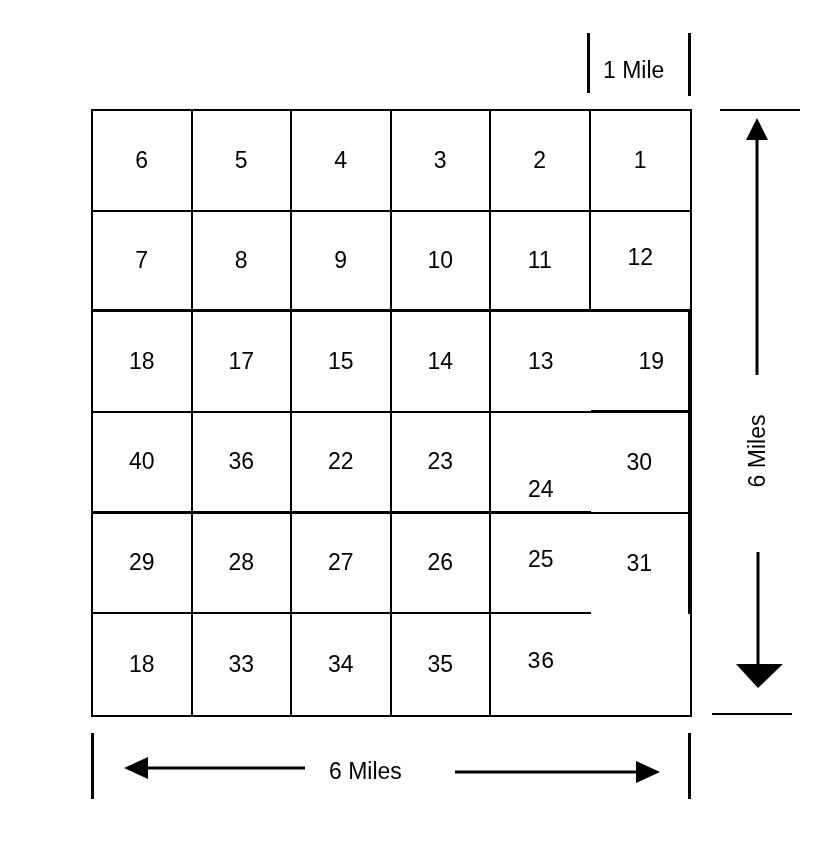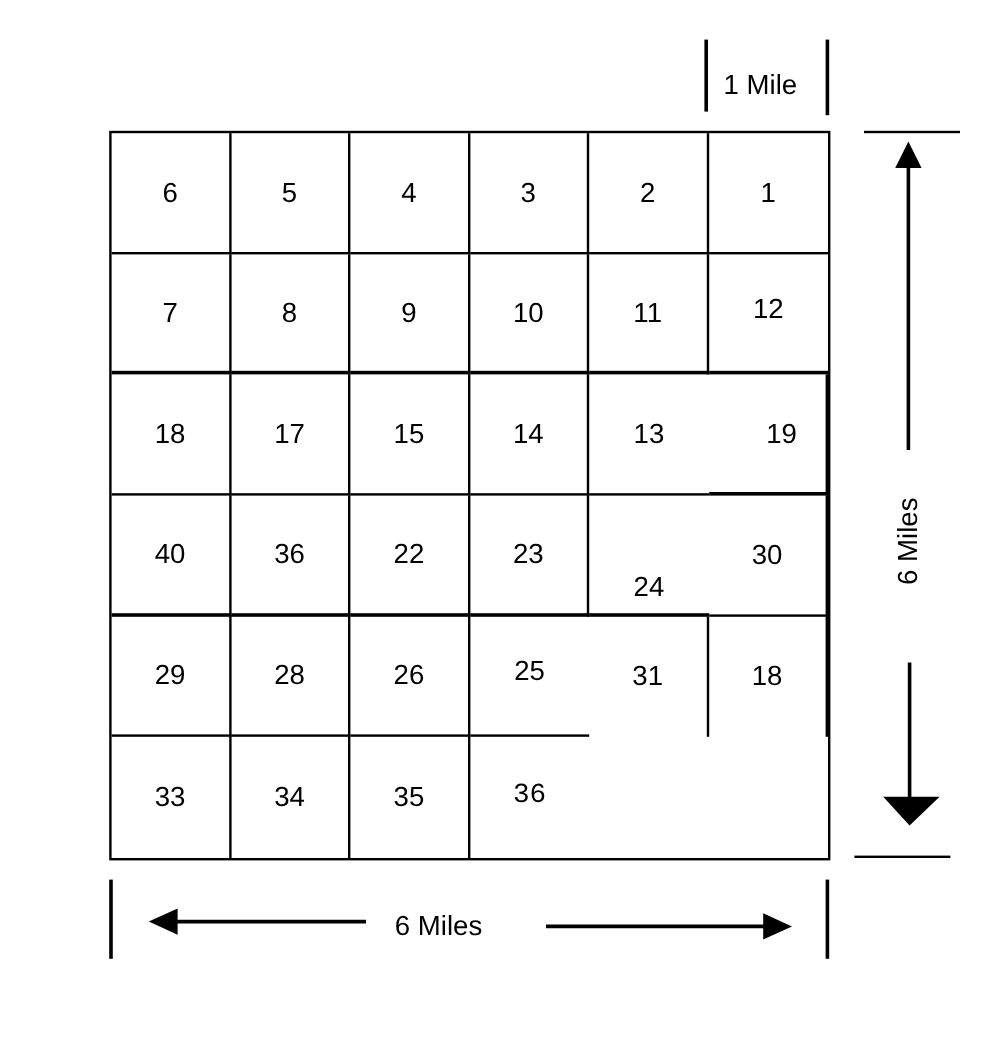--- a/index.html
+++ b/index.html
@@ -98,20 +98,23 @@
     <div class="cell">
       <span>30</span>
     </div>
     <div class="cell">
       <span>29</span>
     </div>
     <div class="cell">
       <span>28</span>
     </div>
     <div class="cell">
+      <span>27</span>
+    </div>
+    <div class="cell">
       <span>26</span>
     </div>
     <div class="cell last-col">
       <span style="left: 0px; top: -3px;">25</span>
     </div>
     <div class="cell last-row">
       <span>31</span>
     </div>
     <div class="cell last-row">
       <span>18</span>

